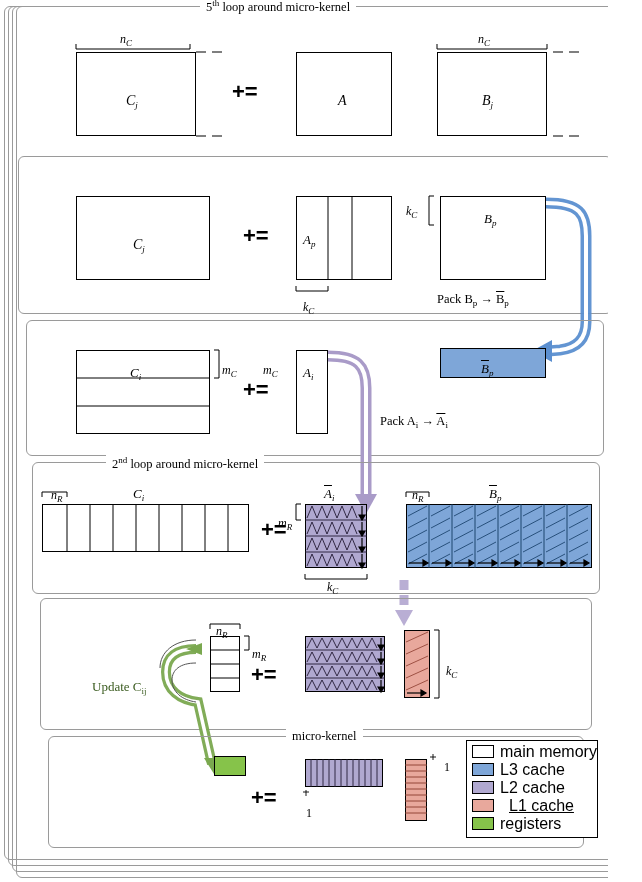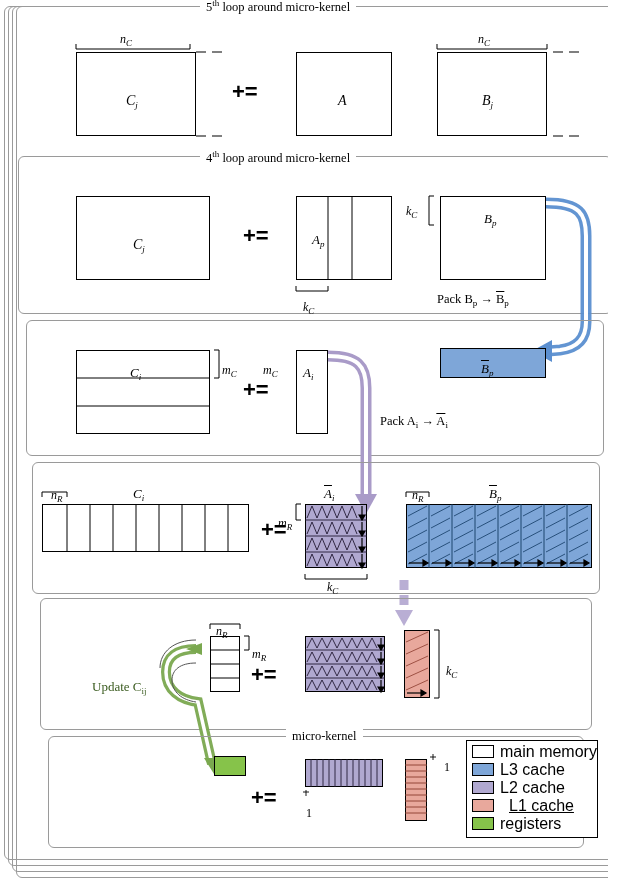--- a/index.html
+++ b/index.html
@@ -66,24 +66,20 @@
   <div class="lbl it" style="left:338px;top:85px;font-size:14px;">
     <span>A</span>
   </div>
 
   <div class="box" style="left:437px;top:52px;width:110px;height:84px;"></div>
   <div class="lbl it" style="left:482px;top:85px;font-size:14px;">
     <span>B</span><span class="sub">j</span>
   </div>
 
   <div class="frame" style="left:18px;top:156px;width:592px;height:156px;"></div>
-  <div class="title" style="left:200px;top:149px;">
-    <span>4</span><span class="sup">th</span>
-    <span> loop around micro-kernel</span>
-  </div>
 
   <div class="box" style="left:76px;top:196px;width:134px;height:84px;"></div>
   <div class="lbl it" style="left:133px;top:229px;font-size:14px;">
     <span>C</span><span class="sub">j</span>
   </div>
 
   <div class="plus" style="left:243px;top:223px;">+=</div>
 
   <div class="box" style="left:296px;top:196px;width:96px;height:84px;"></div>
   <svg width="642" height="882">
@@ -96,21 +92,21 @@
     <line x1="440" y1="225" x2="546" y2="225" stroke="#000"></line>
     <line x1="440" y1="254" x2="546" y2="254" stroke="#000"></line>
 
     <path d="M434,196 L429,196 L429,225 L434,225" fill="none" stroke="#000"></path>
 
     <path d="M546,203 C580,203 586,214 586,236 L586,322 C586,340 576,348 560,350 L548,351" fill="none" stroke="#5b8fd0" stroke-width="11" stroke-linecap="butt" opacity="0.95"></path>
     <path d="M546,203 C580,203 586,214 586,236 L586,322 C586,340 576,348 560,350 L548,351" fill="none" stroke="#ffffff" stroke-width="4"></path>
     <path d="M552,340 L532,351 L552,362 Z" fill="#5b8fd0"></path>
   </svg>
 
-  <div class="lbl it" style="left:312px;top:224px;font-size:13px;">
+  <div class="lbl it" style="left:303px;top:224px;font-size:13px;">
     <span>A</span><span class="sub">p</span>
   </div>
   <div class="lbl it" style="left:303px;top:292px;">
     <span>k</span><span class="sub">C</span>
   </div>
 
   <div class="box" style="left:440px;top:196px;width:106px;height:84px;"></div>
   <div class="lbl it" style="left:484px;top:203px;font-size:13px;">
     <span>B</span><span class="sub">p</span>
   </div>
@@ -163,20 +159,24 @@
     <span style="text-decoration:overline;">B</span><span class="sub">p</span>
   </div>
 
   <div class="packtxt it" style="left:380px;top:414px;text-align:right;">
     <span>Pack A</span><span class="sub">i</span>
     <span>→</span>
     <span style="text-decoration:overline;">A</span><span class="sub">i</span>
   </div>
 
   <div class="frame" style="left:32px;top:462px;width:566px;height:130px;"></div>
+  <div class="title" style="left:106px;top:455px;">
+    <span>2</span><span class="sup">nd</span>
+    <span> loop around micro-kernel</span>
+  </div>
 
   <div class="box" style="left:42px;top:504px;width:207px;height:48px;"></div>
   <div class="lbl it" style="left:133px;top:478px;font-size:13px;">
     <span>C</span><span class="sub">i</span>
   </div>
   <div class="lbl it" style="left:51px;top:480px;">
     <span>n</span><span class="sub">R</span>
   </div>
 
   <div class="plus" style="left:261px;top:517px;">+=</div>

